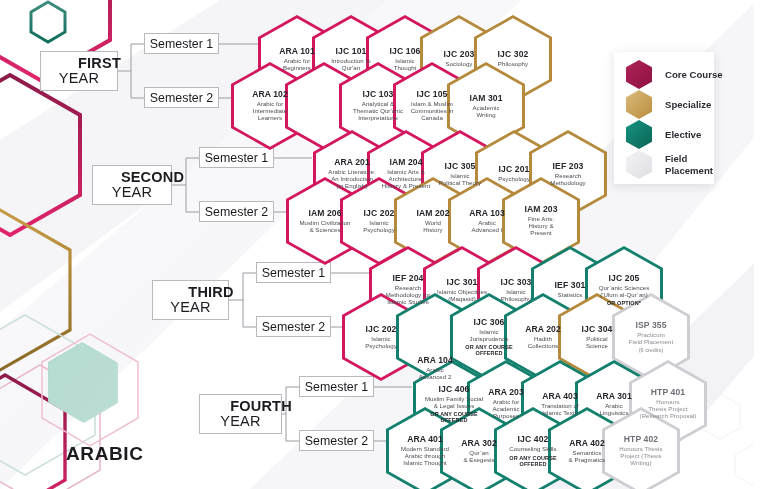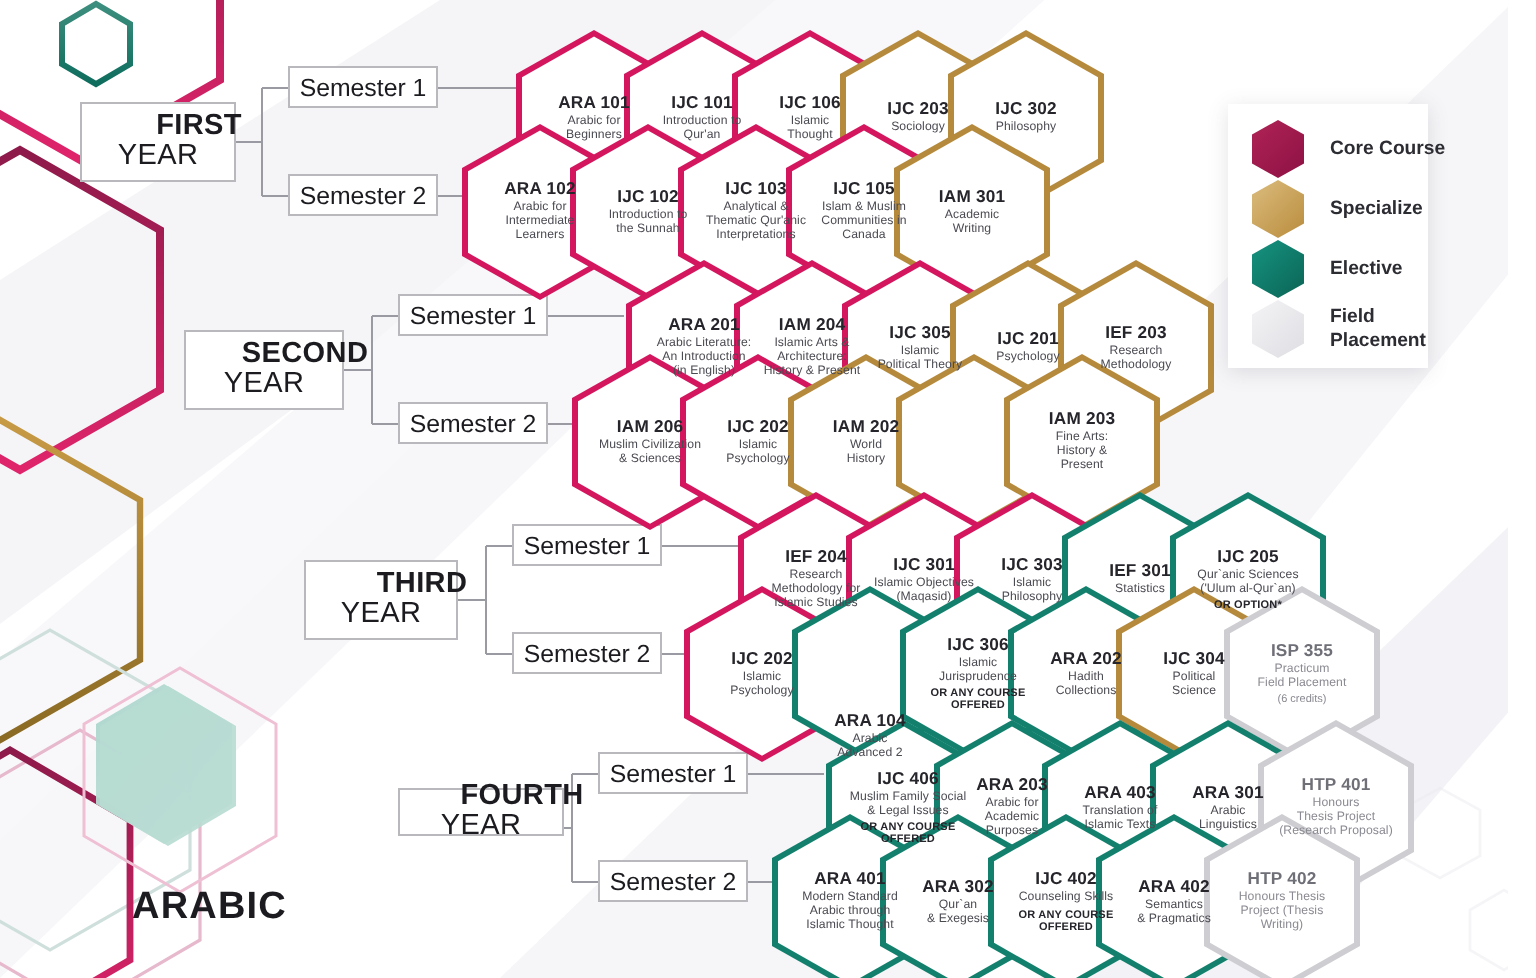--- a/index.html
+++ b/index.html
@@ -192,21 +192,21 @@
     <span class="y1">THIRD</span>
     <span class="y2">YEAR</span>
   </div>
   <div class="sem-box" style="left:256px;top:262px;width:75px;height:21px;">
     <span>Semester 1</span>
   </div>
   <div class="sem-box" style="left:256px;top:316px;width:75px;height:21px;">
     <span>Semester 2</span>
   </div>
 
-  <div class="year-box" style="left:199px;top:394px;width:83px;height:24px;">
+  <div class="year-box" style="left:199px;top:394px;width:83px;height:40px;">
     <span class="y1">FOURTH</span>
     <span class="y2">YEAR</span>
   </div>
   <div class="sem-box" style="left:299px;top:376px;width:75px;height:21px;">
     <span>Semester 1</span>
   </div>
   <div class="sem-box" style="left:299px;top:430px;width:75px;height:21px;">
     <span>Semester 2</span>
   </div>
 
@@ -255,24 +255,20 @@
         <div class="shape" style="background: rgb(211, 22, 94);"></div>
         <div class="inner"></div>
         <div class="txt">
           <span class="code">ARA 102</span>
           <span class="name">Arabic for<br>Intermediate<br>Learners</span>
         </div>
       </div>
       <div class="hex" style="left: 285px; top: 62px;">
         <div class="shape" style="background: rgb(211, 22, 94);"></div>
         <div class="inner"></div>
-        <div class="txt">
-          <span class="code">IJC 102</span>
-          <span class="name">Introduction to<br>the Sunnah</span>
-        </div>
       </div>
       <div class="hex" style="left: 339px; top: 62px;">
         <div class="shape" style="background: rgb(211, 22, 94);"></div>
         <div class="inner"></div>
         <div class="txt">
           <span class="code">IJC 103</span>
           <span class="name">Analytical &amp;<br>Thematic Qur'anic<br>Interpretations</span>
         </div>
       </div>
       <div class="hex" style="left: 393px; top: 62px;">
@@ -351,20 +347,24 @@
         <div class="shape" style="background: rgb(181, 138, 60);"></div>
         <div class="inner"></div>
         <div class="txt">
           <span class="code">IAM 202</span>
           <span class="name">World<br>History</span>
         </div>
       </div>
       <div class="hex" style="left: 448px; top: 177px;">
         <div class="shape" style="background: rgb(181, 138, 60);"></div>
         <div class="inner"></div>
+        <div class="txt">
+          <span class="code">ARA 103</span>
+          <span class="name">Arabic<br>Advanced I</span>
+        </div>
       </div>
       <div class="hex" style="left: 502px; top: 177px;">
         <div class="shape" style="background: rgb(181, 138, 60);"></div>
         <div class="inner"></div>
         <div class="txt">
           <span class="code">IAM 203</span>
           <span class="name">Fine Arts:<br>History &amp;<br>Present</span>
         </div>
       </div>
       <div class="hex" style="left: 369px; top: 246px;">

